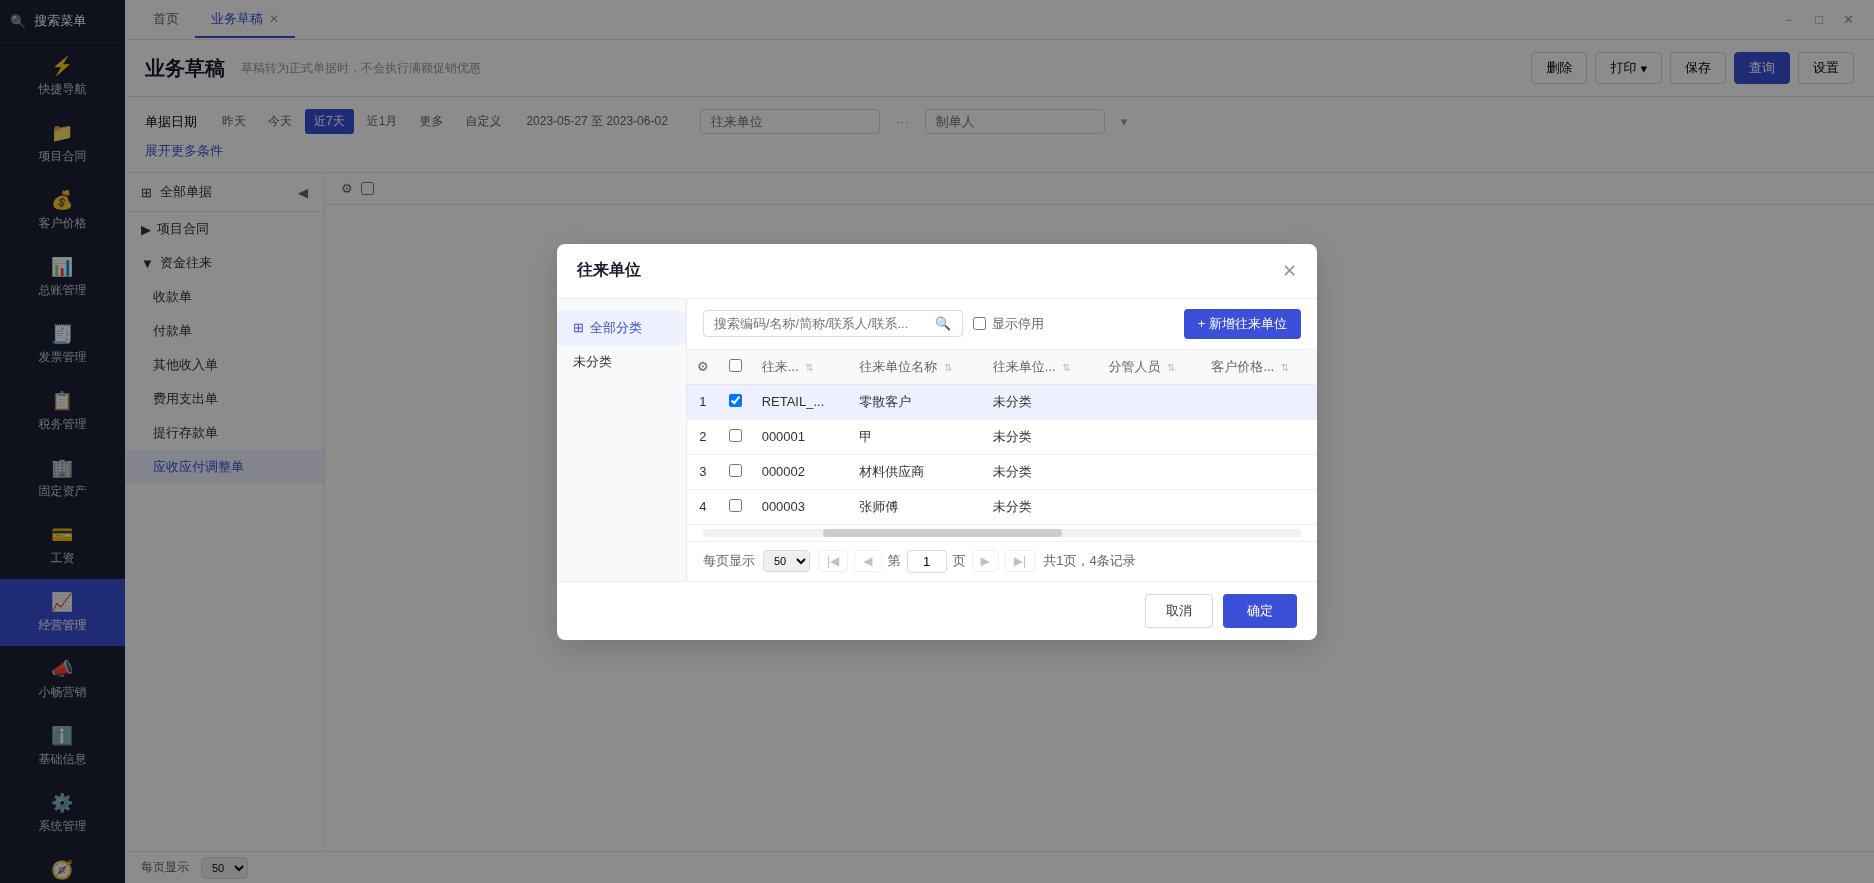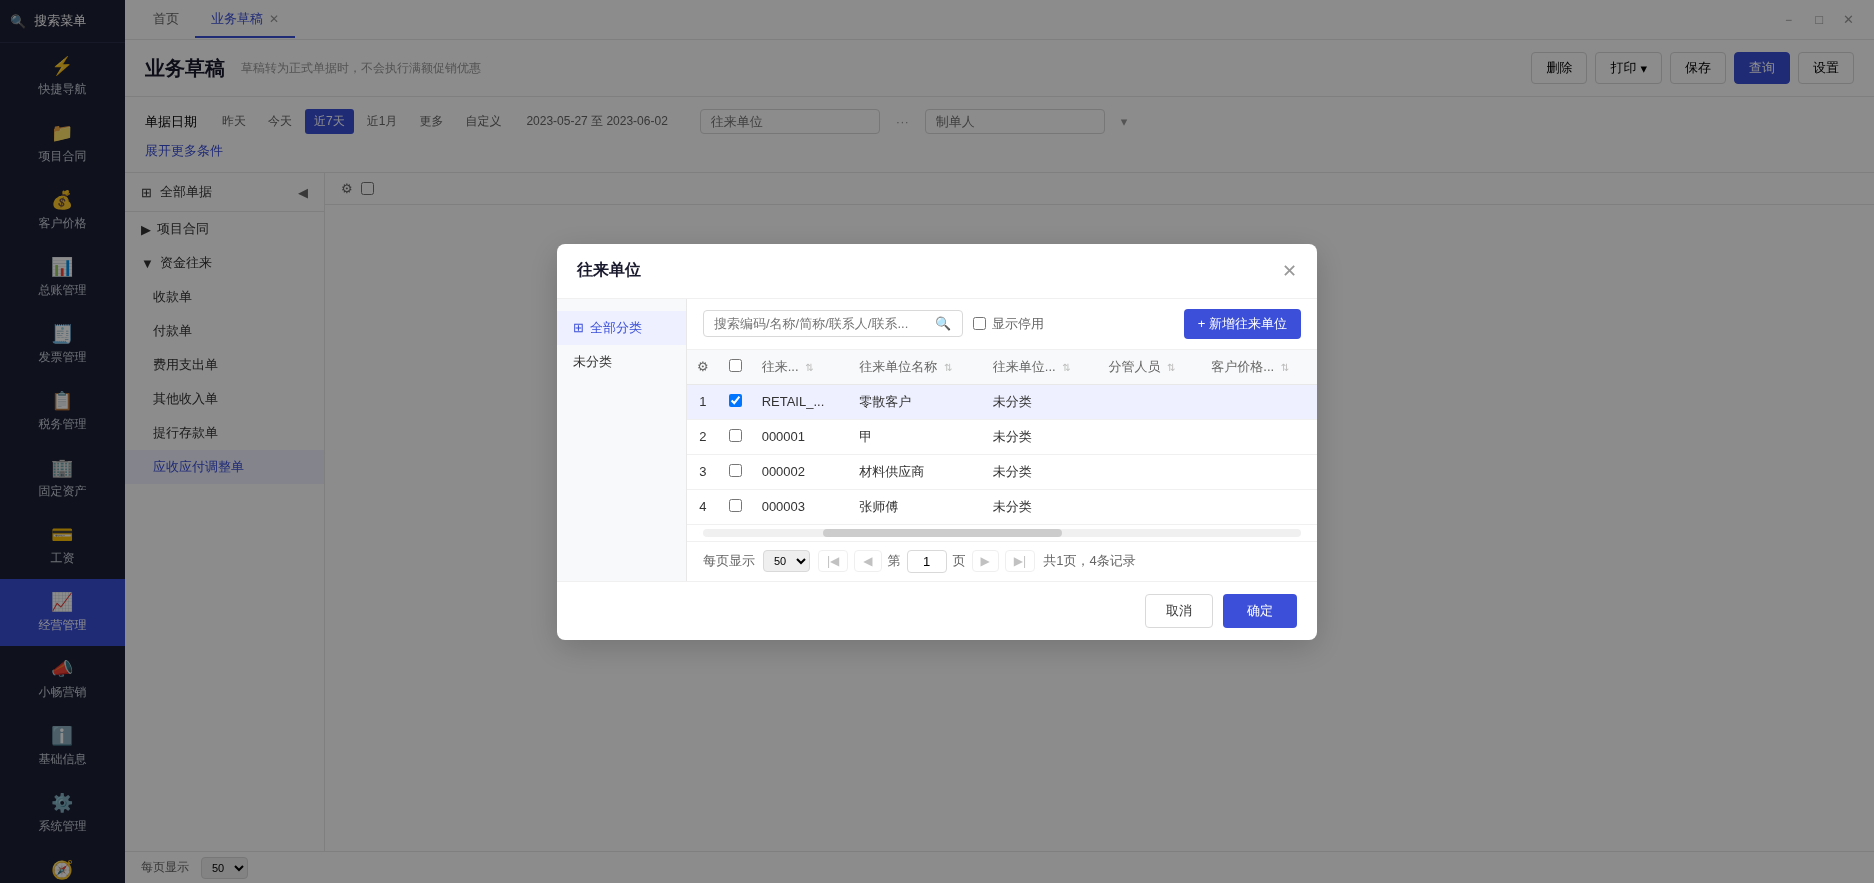--- a/index.html
+++ b/index.html
@@ -233,24 +233,24 @@
           <span>▼</span>
           <span>资金往来</span>
         </div>
         <div class="tree-item tree-child">
           <span>收款单</span>
         </div>
         <div class="tree-item tree-child">
           <span>付款单</span>
         </div>
         <div class="tree-item tree-child">
+          <span>其他收入单</span>
+        </div>
+        <div class="tree-item tree-child">
           <span>费用支出单</span>
-        </div>
-        <div class="tree-item tree-child">
-          <span>其他收入单</span>
         </div>
         <div class="tree-item tree-child">
           <span>提行存款单</span>
         </div>
         <div class="tree-item tree-child active">
           <span>应收应付调整单</span>
         </div>
       </div>
 
       <div class="table-main">

